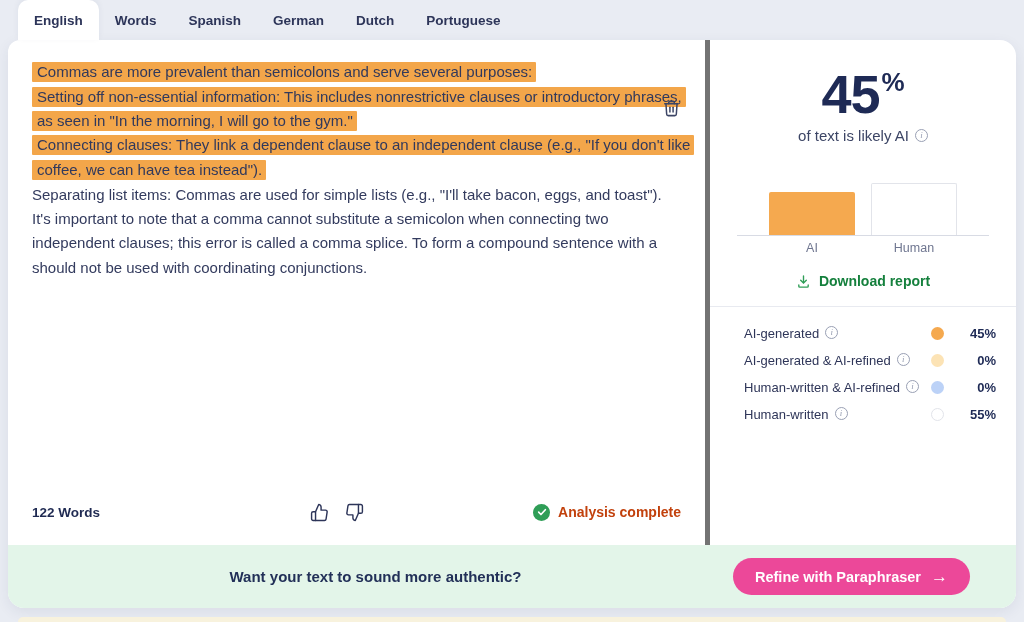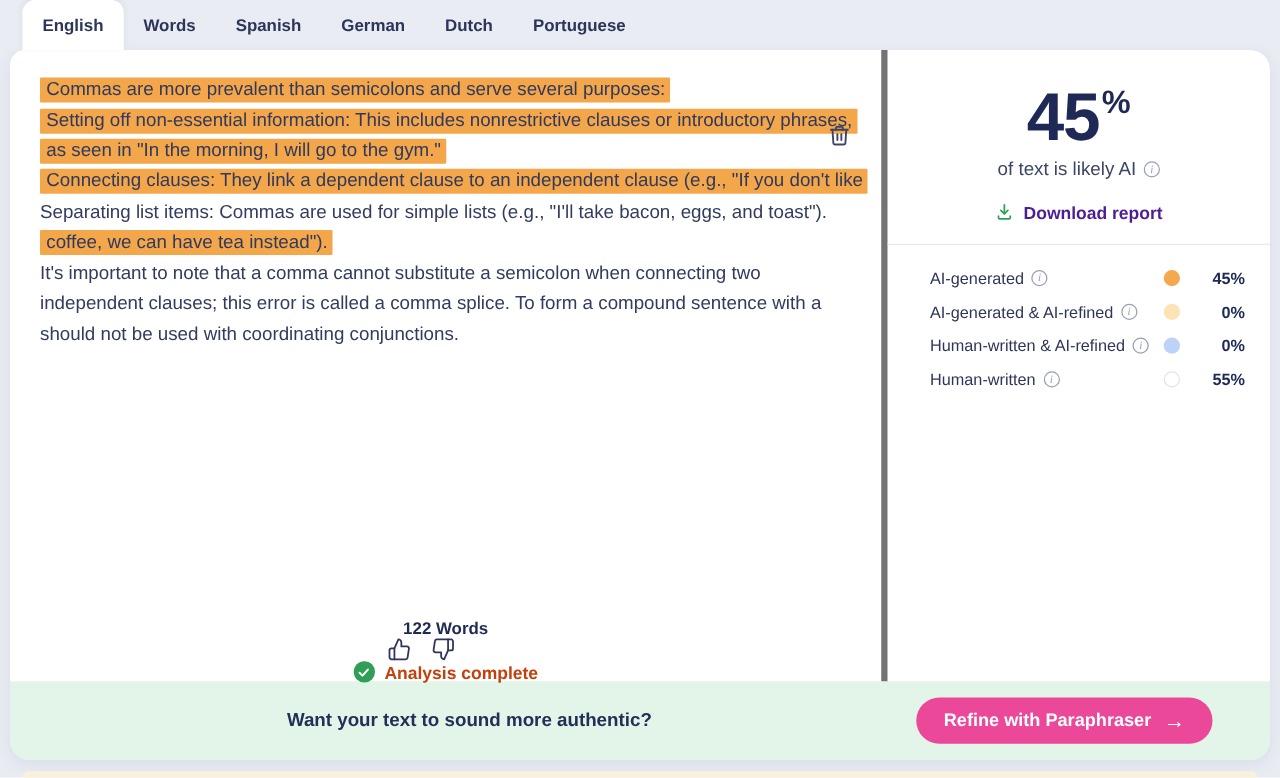--- a/index.html
+++ b/index.html
@@ -17,21 +17,21 @@
           box-shadow:0 4px 14px rgba(40,50,90,.08); overflow:hidden; background:#ffffff; }
   .card-main { display:flex; height:505px; }
 
   
   .left-panel { position:relative; width:697px; height:100%; }
   .text-area { position:relative; padding:20px 60px 0 24px; }
   .line { height:24.4px; display:flex; align-items:center; font-size:15px; color:#333b5e; white-space:nowrap; }
   .line > span { display:inline-block; }
   .line > span.hl { background:#f3a64a; padding:1px 4px 2px 5px; border-radius:1px; color:#31395c; }
   .trash-btn { position:absolute; top:60px; right:338px; background:none; border:none; cursor:pointer; }
-  .left-footer { position:absolute; left:0; right:0; bottom:0; height:50px; display:flex; align-items:center; padding:0 24px 16px 24px;flex-direction:column; }
+  .left-footer { position:absolute; left:0; right:0; bottom:0; height:50px; display:flex; align-items:center; padding:0 24px 16px 24px; }
   .word-count { flex:1; font-size:13.5px; font-weight:700; color:#1f2a52; }
   .thumbs { display:flex; gap:16px; align-items:center; margin-right:40px; }
   .thumb-btn { background:none; border:none; cursor:pointer; display:flex; }
   .status { flex:1; display:flex; justify-content:flex-end; align-items:center; gap:8px; font-size:14px; font-weight:700; color:#c2410c; }
   .check-circle { width:17px; height:17px; border-radius:50%; background:#2f9e57; display:flex; align-items:center; justify-content:center; }
 
   
   .right-panel { flex:1; height:100%; border-left:5px solid #737373; padding-top:26px; }
   .score-block { text-align:center; color:#1e2a55; }
   .score-num { font-size:54px; font-weight:700; letter-spacing:-1px; line-height:1.05; }
@@ -39,26 +39,26 @@
   .score-caption { margin-top:4px; text-align:center; font-size:15px; color:#3c4565; display:flex; justify-content:center; align-items:center; gap:6px; }
   .info-icon { width:13px; height:13px; border:1px solid #99a0b4; border-radius:50%; color:#99a0b4; font-size:9px; line-height:11px;
                display:inline-flex; align-items:center; justify-content:center; font-family:"Liberation Serif", serif; font-style:italic; flex:0 0 auto; }
   .chart { margin:38px auto 0 auto; width:252px; }
   .bars { display:flex; justify-content:center; align-items:flex-end; gap:16px; height:54px; border-bottom:1px solid #d8dbe4; }
   .bar { width:86px; border-radius:2px 2px 0 0; }
   .bar.ai { background:#f5a94f; }
   .bar.human { background:#ffffff; border:1px solid #e2e4ea; border-bottom:none; }
   .bar-labels { display:flex; justify-content:center; gap:16px; margin-top:5px; }
   .bar-labels span { width:86px; text-align:center; font-size:12.5px; color:#6f7690; }
-  .download-link { margin:18px auto 0 auto; display:flex; width:max-content; align-items:center; gap:8px;
-                   color:#4c1d95; font-size:14px; font-weight:700; text-decoration:none; cursor:pointer; }
+  .download-link { margin:18px auto 0 auto; display:flex; width:max-content; align-items:flex-end; gap:8px;
+                   color:#15803d; font-size:14px; font-weight:700; text-decoration:none; cursor:pointer; }
   .rp-divider { margin-top:17px; border-top:1px solid #e8eaf0; }
   .legend { padding:13px 20px 0 34px; }
   .legend-row { display:flex; align-items:center; height:27px; }
-  .legend-label { display:flex; align-items:center; gap:6px; font-size:13px; color:#2e3558; }
+  .legend-label { display:flex; gap:6px; font-size:13px; color:#2e3558; }
   .legend-right { margin-left:auto; display:flex; align-items:center; gap:18px; }
   .dot { width:13px; height:13px; border-radius:50%; }
   .dot-0 { background:#f5a94f; }
   .dot-1 { background:#fce3b5; }
   .dot-2 { background:#bcd2f7; }
   .dot-3 { background:#ffffff; border:1px solid #e2e4ea; }
   .legend-val { width:34px; text-align:right; font-size:13px; font-weight:700; color:#1e2a55; }
 
   
   .card-footer { height:63px; background:#e3f5e9; display:flex; align-items:center; padding-right:46px;padding-left:10px; }
@@ -108,24 +108,24 @@
           <div class="line">
               <span class="hl">Setting off non-essential information: This includes nonrestrictive clauses or introductory phrases,</span>
             </div>
           <div class="line">
               <span class="hl">as seen in "In the morning, I will go to the gym."</span>
             </div>
           <div class="line">
               <span class="hl">Connecting clauses: They link a dependent clause to an independent clause (e.g., "If you don't like</span>
             </div>
           <div class="line">
+              <span class="hl">coffee, we can have tea instead").</span>
+            </div>
+          <div class="line">
               <span>Separating list items: Commas are used for simple lists (e.g., "I'll take bacon, eggs, and toast").</span>
-            </div>
-          <div class="line">
-              <span class="hl">coffee, we can have tea instead").</span>
             </div>
           <div class="line">
               <span>It's important to note that a comma cannot substitute a semicolon when connecting two</span>
             </div>
           <div class="line">
               <span>independent clauses; this error is called a comma splice. To form a compound sentence with a</span>
             </div>
           <div class="line">
               <span>should not be used with coordinating conjunctions.</span>
             </div>
@@ -176,20 +176,30 @@
 
       <div class="right-panel">
         <div class="score-block">
           <span class="score-num">45</span><span class="score-pct">%</span>
         </div>
         <div class="score-caption">
           <span>of text is likely AI</span>
           <span class="info-icon">i</span>
         </div>
 
+        <div class="chart">
+          <div class="bars">
+            <div class="bar ai" style="height: 43px;"></div>
+            <div class="bar human" style="height: 52px;"></div>
+          </div>
+          <div class="bar-labels">
+            <span>AI</span>
+            <span>Human</span>
+          </div>
+        </div>
 
         <div class="download-link">
           <span>
             <svg width="15" height="15" viewBox="0 0 24 24" fill="none" stroke="#2f9e57" stroke-width="2.2" stroke-linecap="round" stroke-linejoin="round">
               <path d="M12 3v11"></path>
                 <path d="M7.5 10l4.5 4.5L16.5 10"></path>
                 <path d="M4.5 17.5v2a1.5 1.5 0 0 0 1.5 1.5h12a1.5 1.5 0 0 0 1.5-1.5v-2"></path>
             </svg>
           </span>
           <span>Download report</span>

